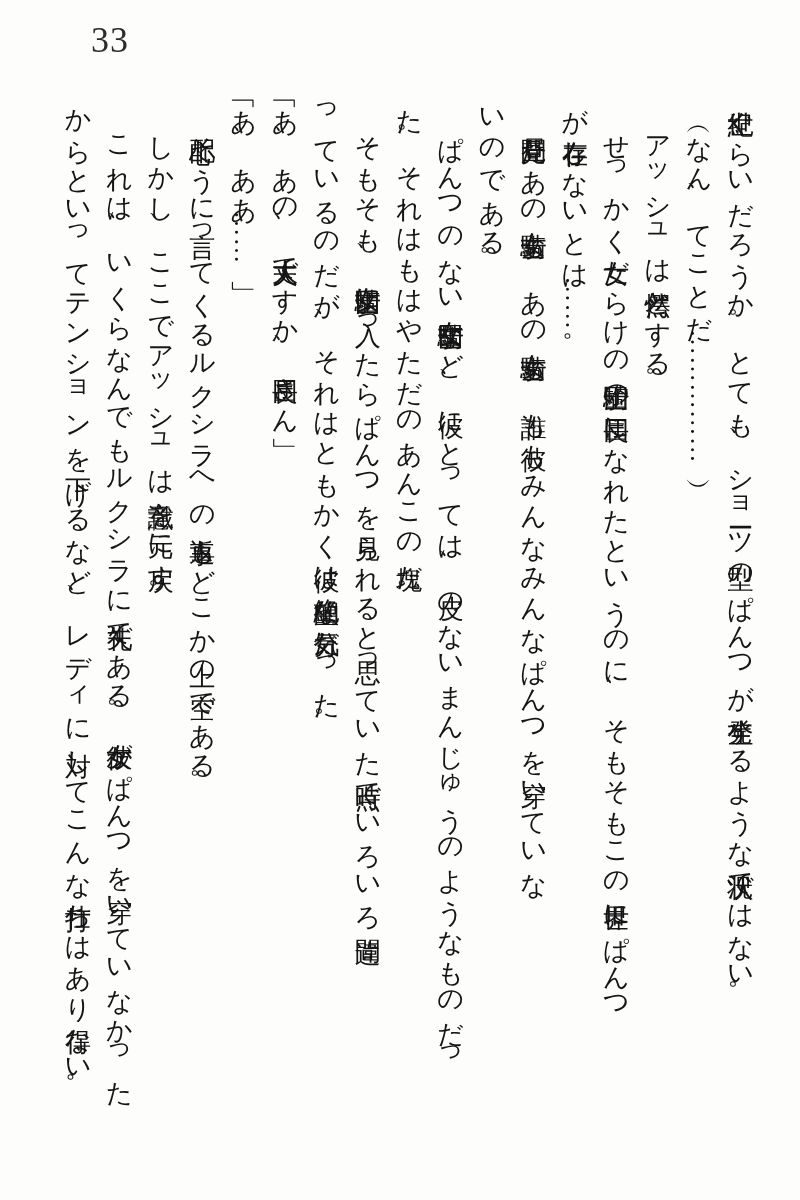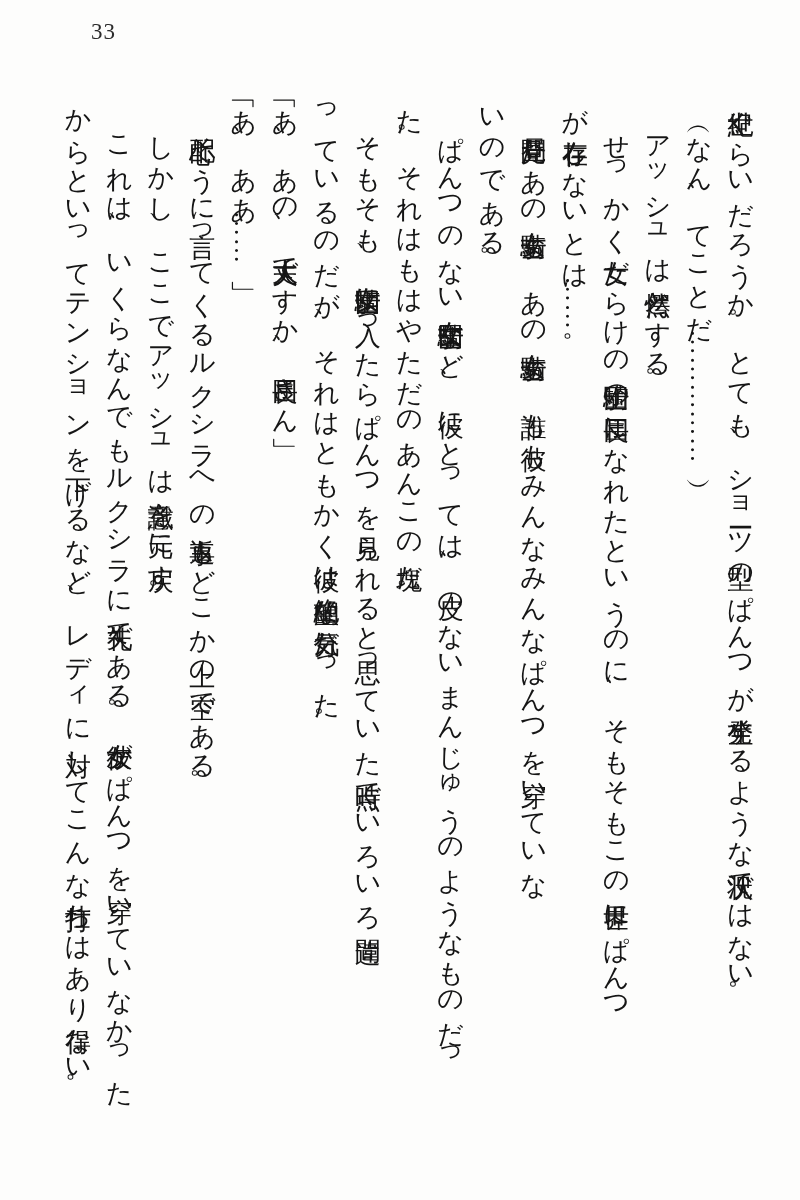--- a/index.html
+++ b/index.html
@@ -13,21 +13,21 @@
     position: relative;
     width: 800px;
     height: 1200px;
     background: #fdfdfc;
     font-family: "Liberation Serif", "DejaVu Serif", serif;
   }
   .page-number {
     position: absolute;
     top: 19px;
     left: 91px;
-    font-size: 23px;
+    font-size: 36px;
     letter-spacing: 1px;
     color: #2b2b2b;
   }
   .text-block {
     position: absolute;
     top: 91px;
     right: 39px;
     height: 1032px;
     writing-mode: vertical-rl;
     text-orientation: mixed;

